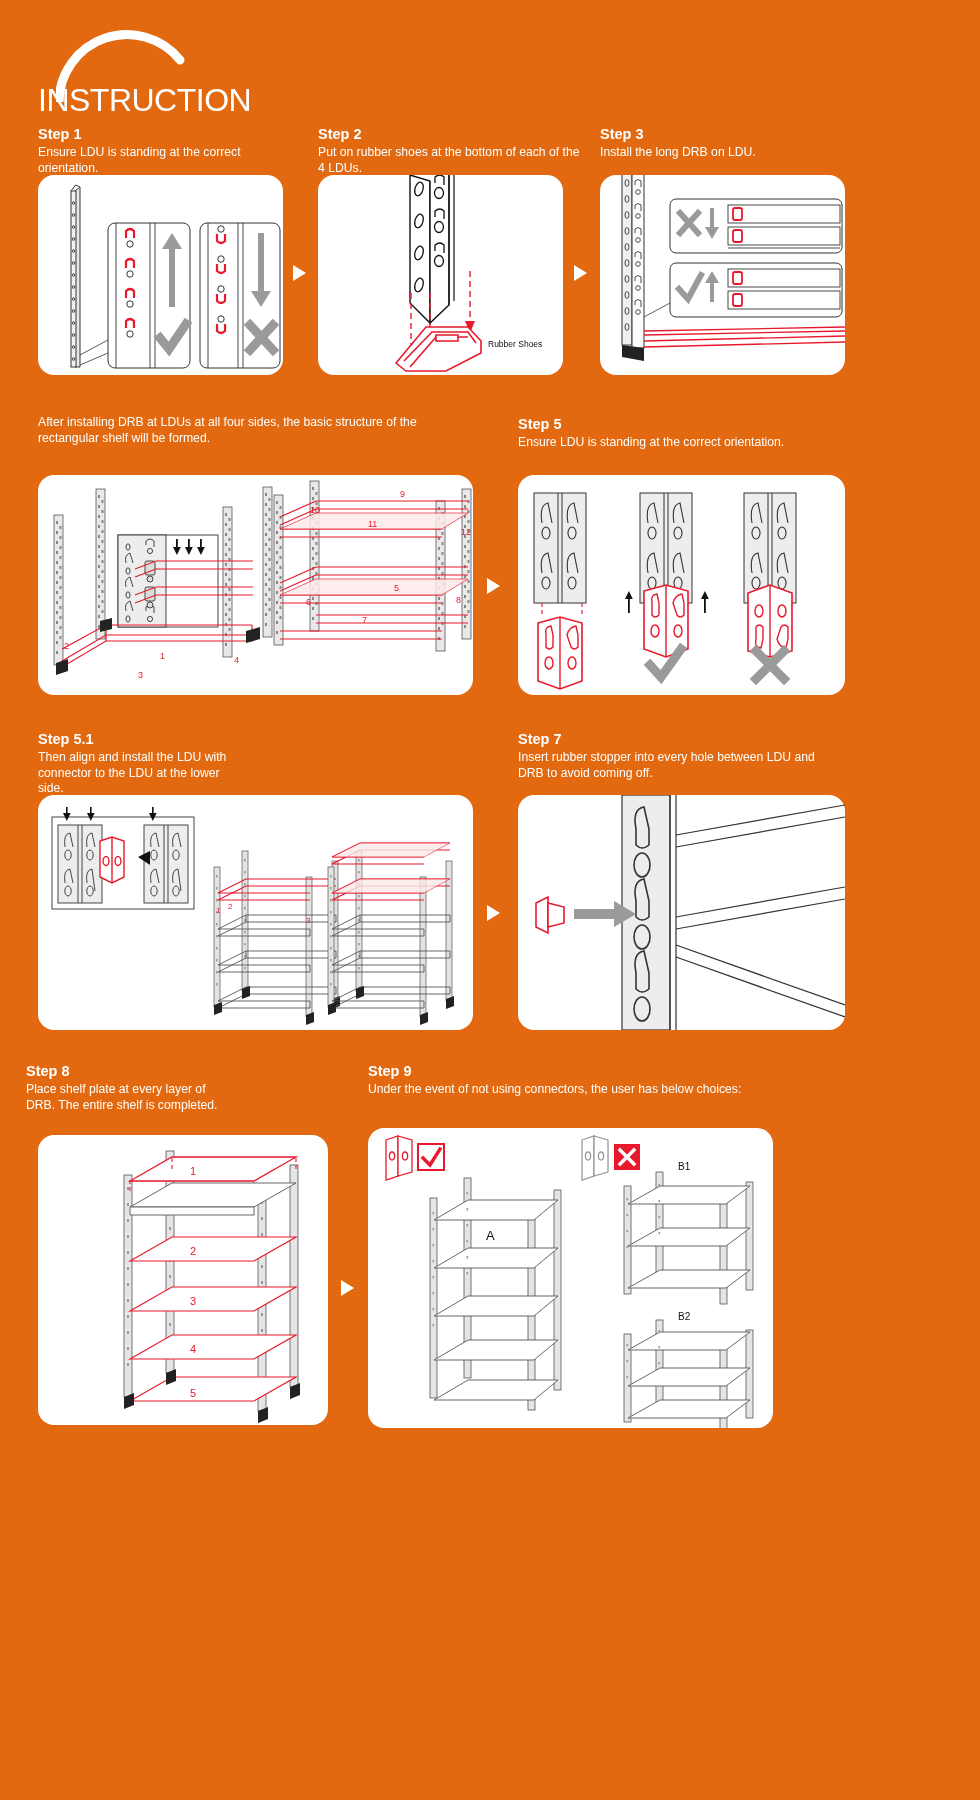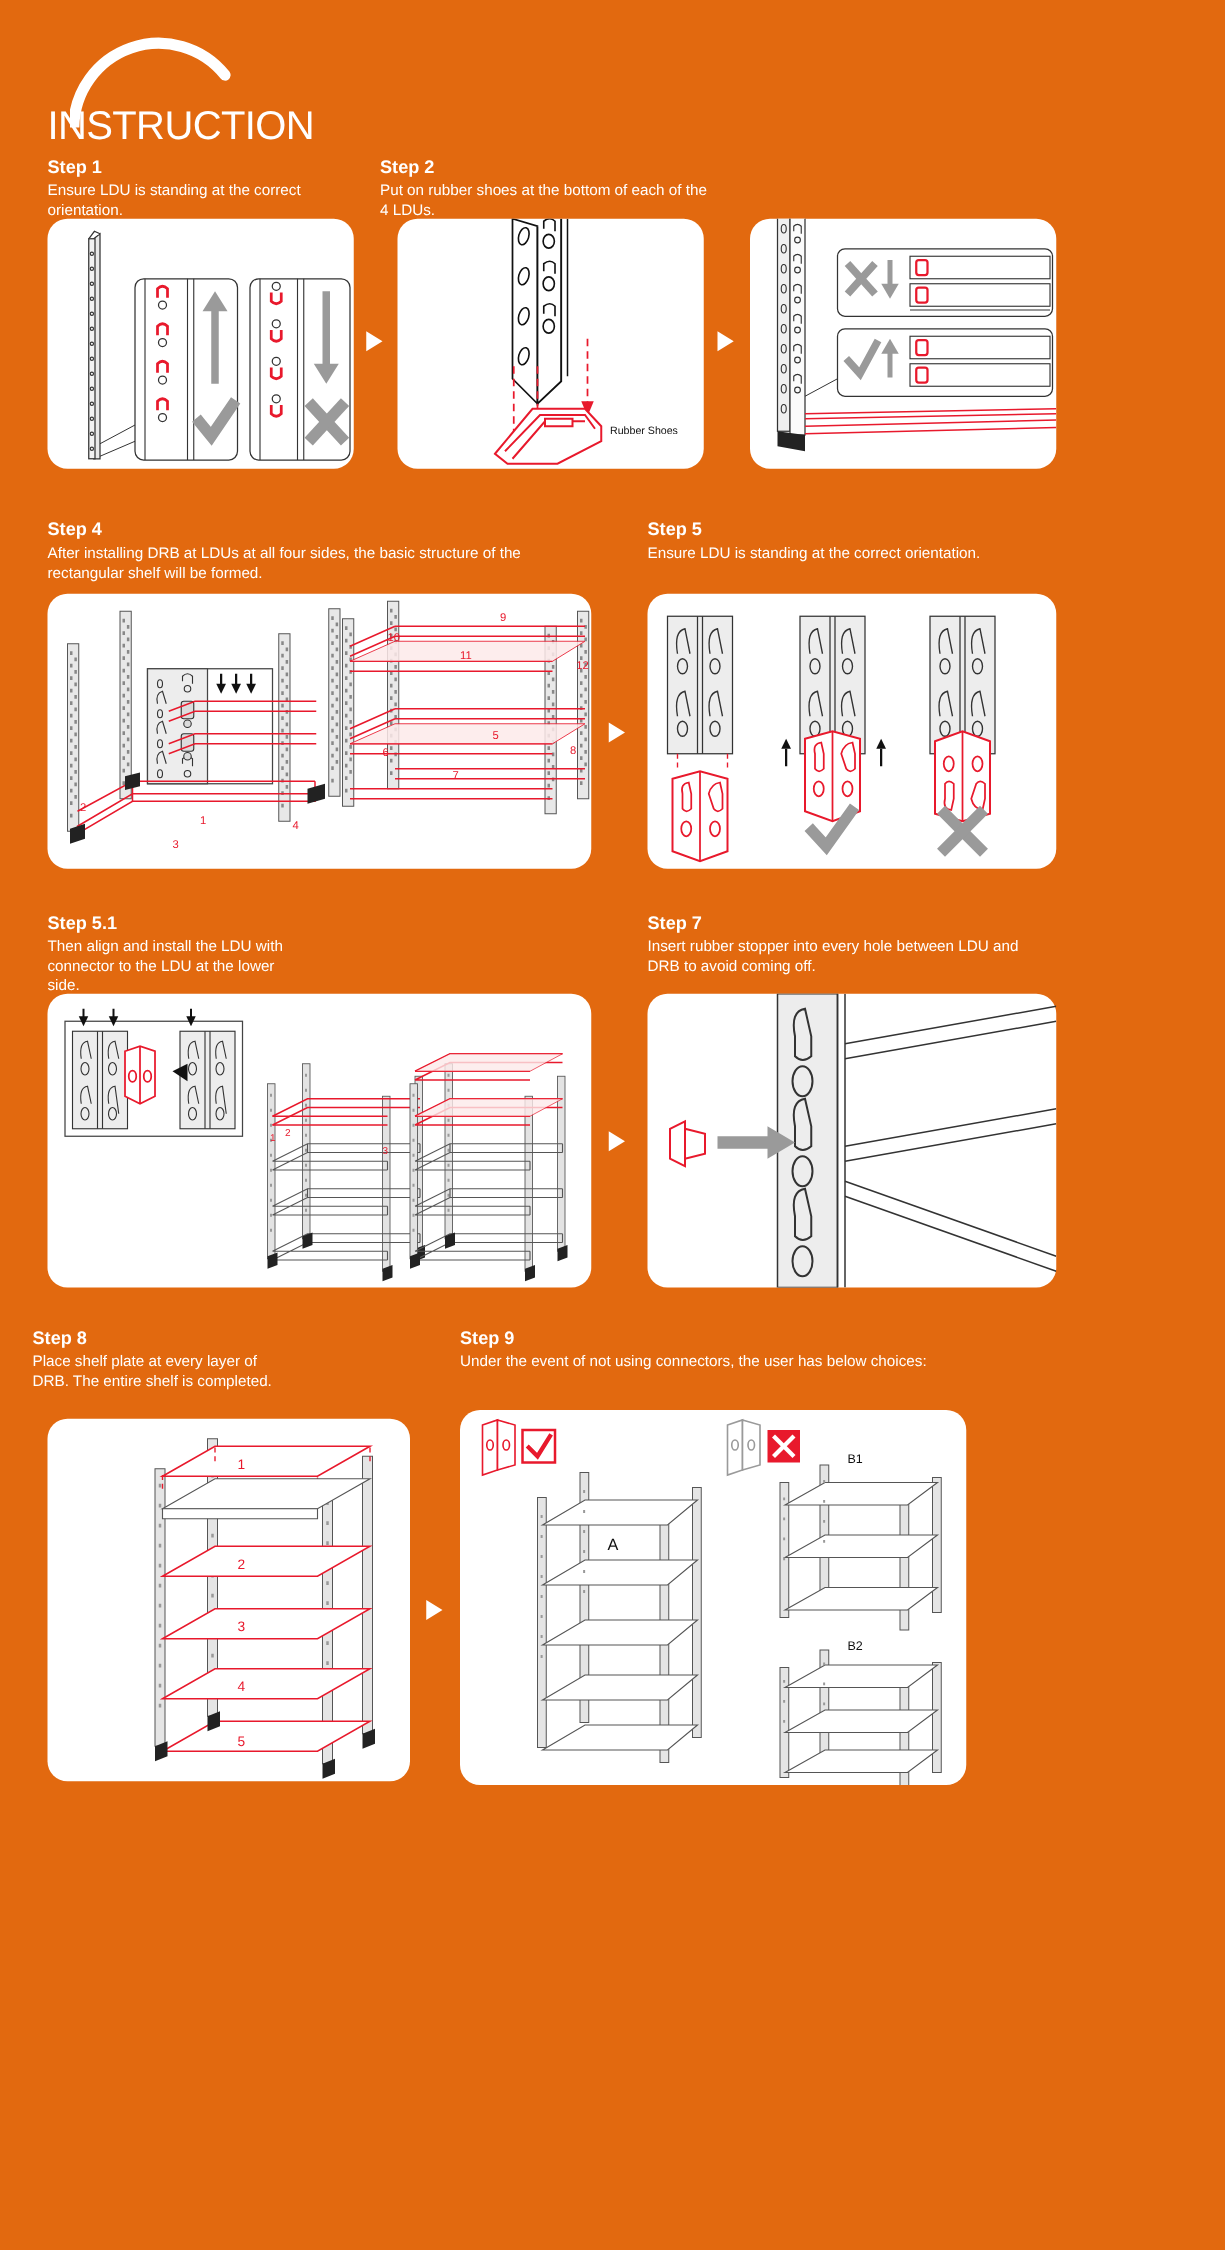--- a/index.html
+++ b/index.html
@@ -50,23 +50,27 @@
     <svg class="logo-arc" viewBox="0 0 150 80">
       <path d="M3 80 A 68 68 0 0 1 124 38" fill="none" stroke="#fff" stroke-width="9" stroke-linecap="round"></path>
     </svg>
     <div class="logo-word">INSTRUCTION</div>
   </div>
 
   <div class="step" style="left:38px; top:125px; width:250px;">
     <p class="step-title">Step 1</p>
     <p class="step-desc">Ensure LDU is standing at the correct orientation.</p>
   </div>
-  <div class="step" style="left:304px; top:125px; width:265px;">
+  <div class="step" style="left:318px; top:125px; width:265px;">
     <p class="step-title">Step 2</p>
     <p class="step-desc">Put on rubber shoes at the bottom of each of the 4 LDUs.</p>
+  </div>
+  <div class="step" style="left:600px; top:125px; width:250px;">
+    <p class="step-title">Step 3</p>
+    <p class="step-desc">Install the long DRB on LDU.</p>
   </div>
 
   <div class="panel" style="left:38px; top:175px; width:245px; height:200px;">
     <svg viewBox="0 0 245 200">
 
       <g>
         <path d="M37 16 L42 12 L42 192 L37 192 Z" fill="#e9e9e9" stroke="#333" stroke-width="1"></path>
         <rect x="33" y="16" width="5" height="176" fill="#f2f2f2" stroke="#333" stroke-width="1"></rect>
         <path d="M33 16 L37.5 10 L42 12" fill="#fff" stroke="#333" stroke-width="1"></path>
       </g>
@@ -265,21 +269,20 @@
       <g stroke="#E8192C" stroke-width="1.3" fill="none">
         <path d="M44 156 L245 152"></path>
         <path d="M44 160 L245 156"></path>
         <path d="M44 166 L245 161"></path>
         <path d="M44 172 L245 167"></path>
       </g>
     </svg>
   </div>
 
   <div class="step" style="left:38px; top:415px; width:420px;">
-    <p class="step-title">Step 4</p>
     <p class="step-desc">After installing DRB at LDUs at all four sides, the basic structure of the rectangular shelf will be formed.</p>
   </div>
   <div class="step" style="left:518px; top:415px; width:300px;">
     <p class="step-title">Step 5</p>
     <p class="step-desc">Ensure LDU is standing at the correct orientation.</p>
   </div>
 
   <div class="panel" style="left:38px; top:475px; width:435px; height:220px;">
     <svg viewBox="0 0 435 220">
       <defs>

